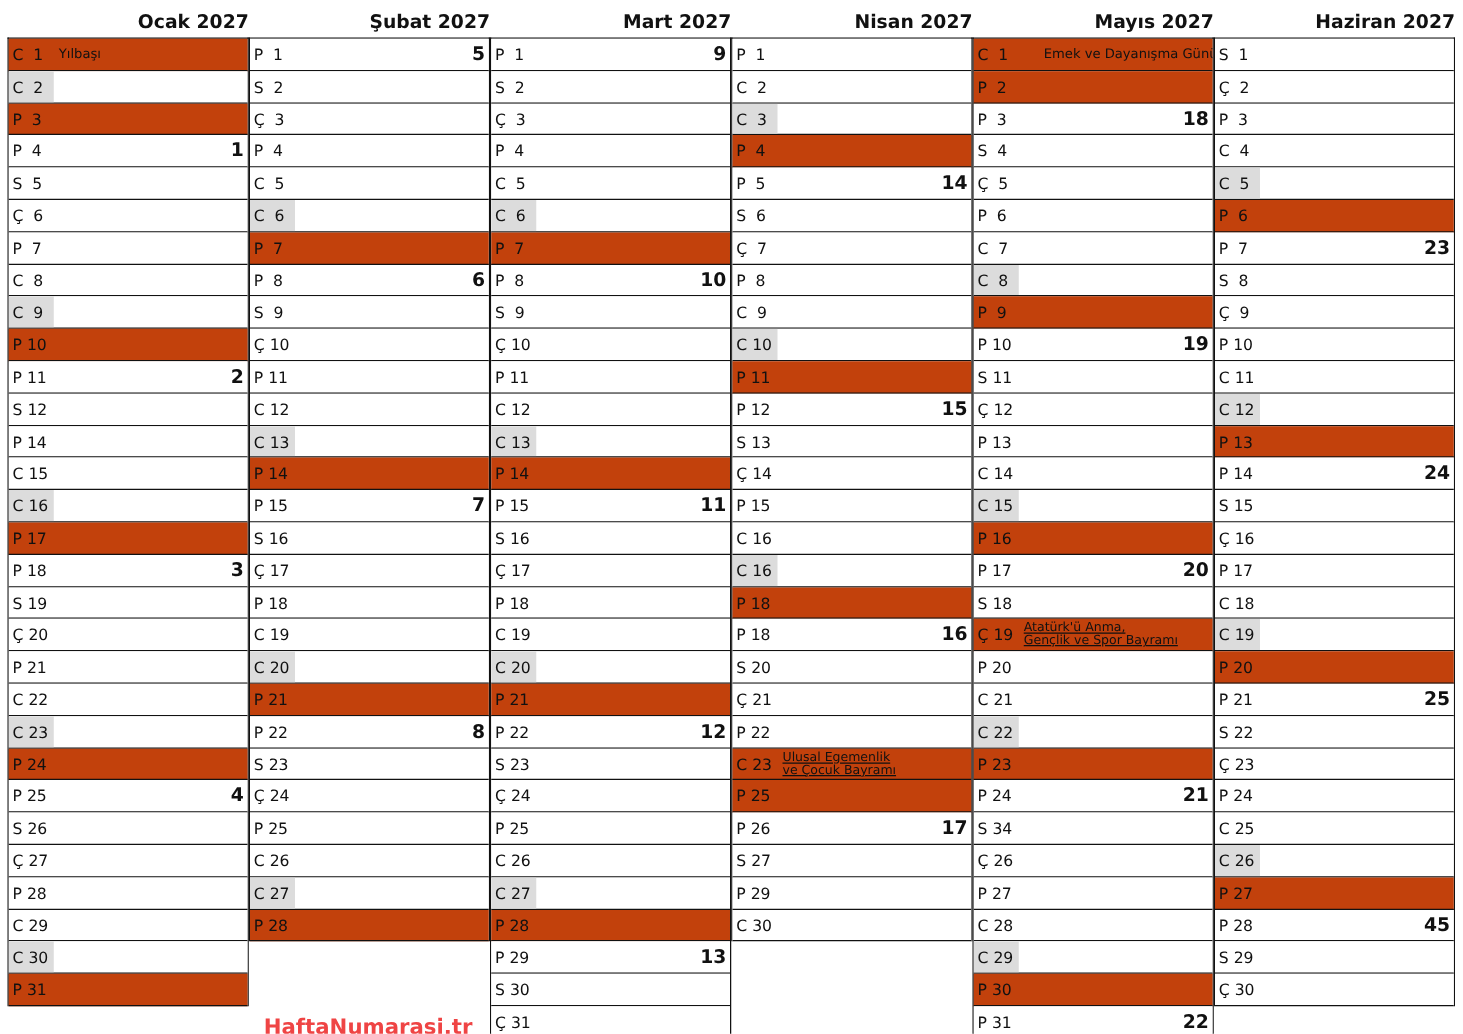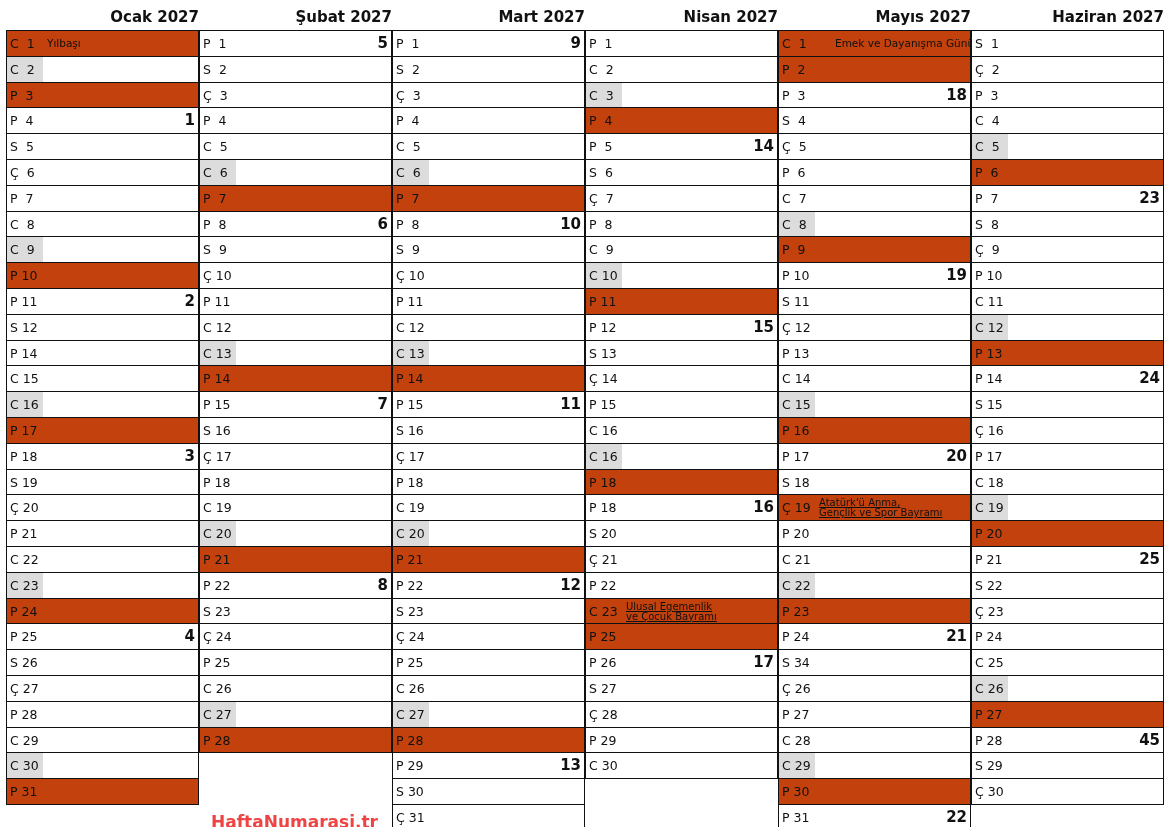--- a/index.html
+++ b/index.html
@@ -404,23 +404,20 @@
           <span class="lab">P 25</span>
         </div>
         <div class="day">
           <span class="lab">P 26</span>
           <span class="wk">17</span>
         </div>
         <div class="day">
           <span class="lab">S 27</span>
         </div>
         <div class="day">
-          <span class="lab">Ç 28</span>
-        </div>
-        <div class="day">
           <span class="lab">P 29</span>
         </div>
         <div class="day">
           <span class="lab">C 30</span>
         </div>
       </div>
     </div>
     <div class="month m4">
       <div class="month-title">Mayıs 2027</div>
       <div class="days">

